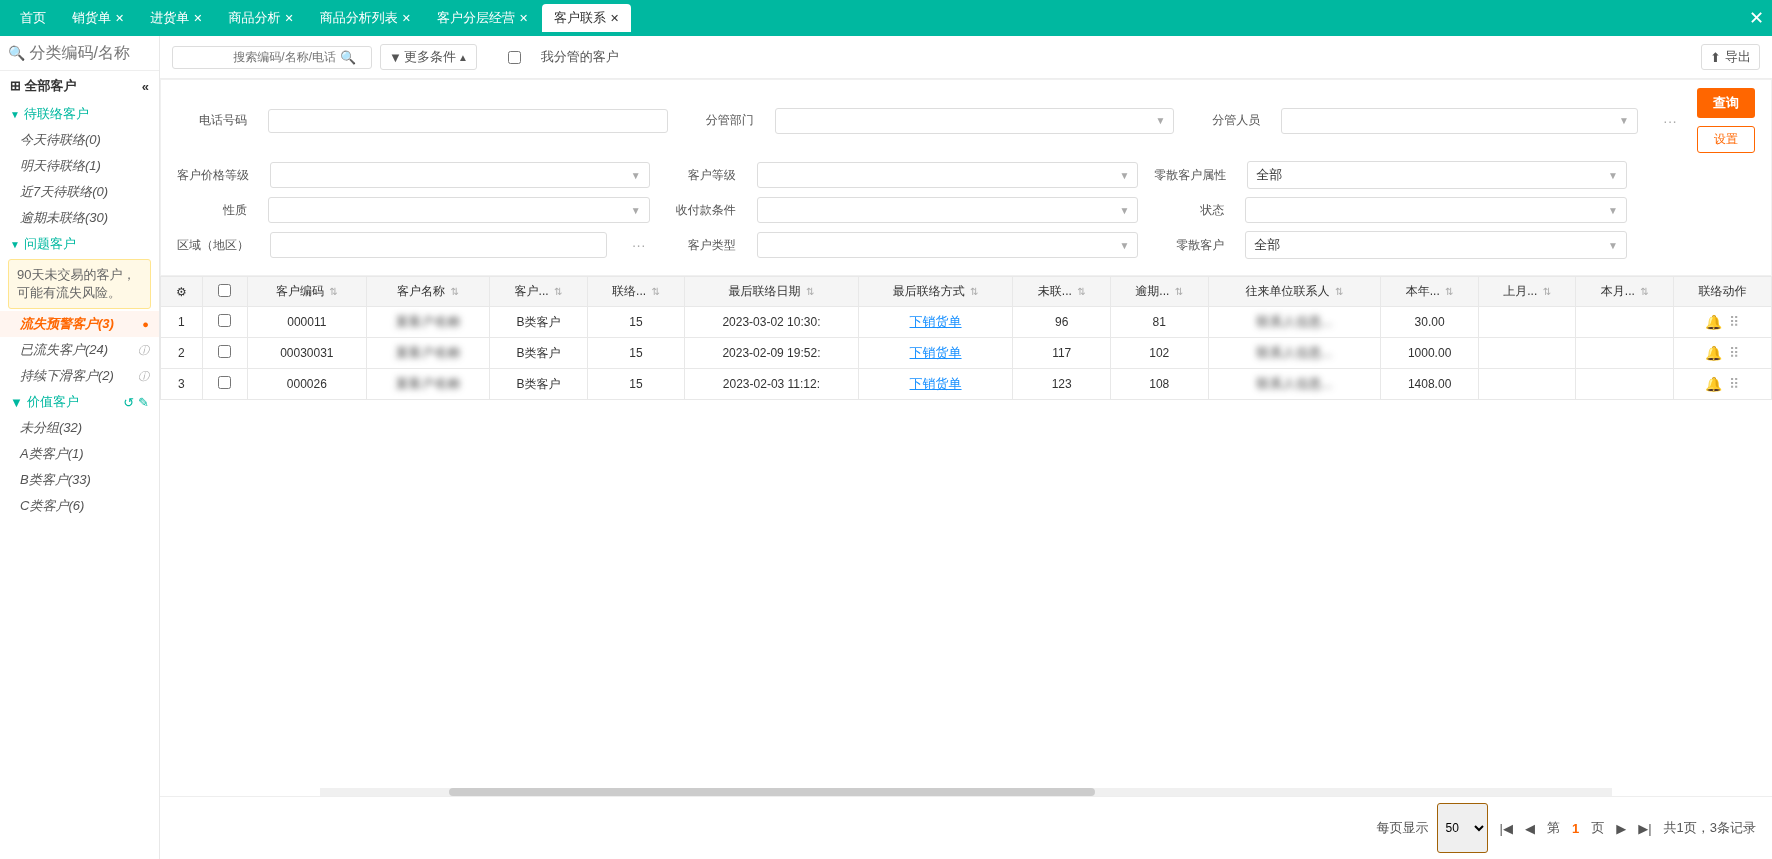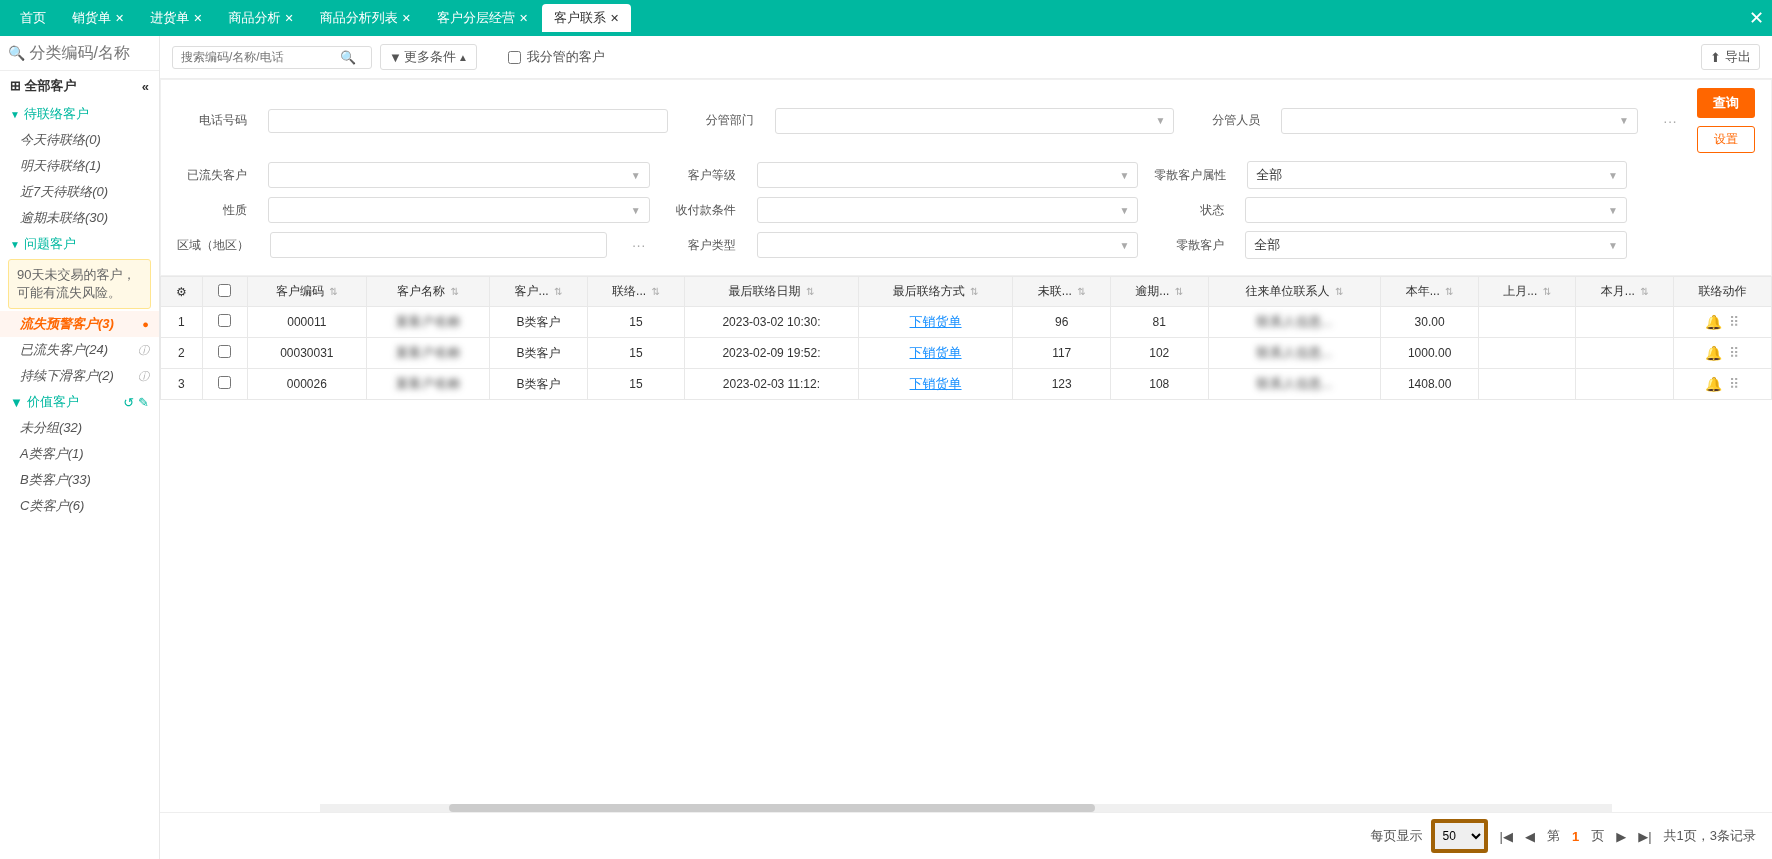--- a/index.html
+++ b/index.html
@@ -66,28 +66,28 @@
 
     
     .toolbar {
       display: flex; align-items: center; padding: 8px 12px; gap: 8px;
       border-bottom: 1px solid #eee; background: #fff; flex-shrink: 0;
     }
     .search-input-box {
       display: flex; align-items: center; border: 1px solid #ddd;
       border-radius: 3px; padding: 3px 8px; gap: 4px; min-width: 200px;
     }
-    .search-input-box input { border: none; outline: none; font-size: 12px; color: #999; min-width: 150px; }
+    .search-input-box input { border: none; outline: none; font-size: 12px; color: #999; min-width: 150px; text-align: right; }
     .filter-btn {
       display: flex; align-items: center; gap: 2px;
       cursor: pointer; color: #555; font-size: 12px; padding: 3px 8px;
       border: 1px solid #ddd; border-radius: 3px;
     }
     .filter-btn .arrow { font-size: 10px; }
-    .my-customers { display: flex; align-items: center; gap: 6px; font-size: 12px; color: #555; cursor: pointer; padding-left: 23px; }
+    .my-customers { display: flex; align-items: center; gap: 20px; font-size: 12px; color: #555; cursor: pointer; padding-left: 23px; }
     .toolbar-right { margin-left: auto; display: flex; align-items: center; gap: 8px; }
     .export-btn {
       display: flex; align-items: center; gap: 4px; cursor: pointer;
       color: #555; font-size: 12px; padding: 3px 8px; border: 1px solid #ddd; border-radius: 3px;
     }
 
     
     .filter-panel {
       background: #fff; border: 1px solid #f0f0f0; padding: 8px 16px;
       flex-shrink: 0;
@@ -141,21 +141,21 @@
     .blurred { filter: blur(3px); user-select: none; }
 
     
     .footer {
       display: flex; align-items: center; justify-content: flex-end;
       padding: 6px 16px; border-top: 1px solid #eee; background: #fff;
       gap: 8px; font-size: 12px; color: #555; flex-shrink: 0;
     }
     .footer-label { color: #555; }
     .page-size-select {
-      border: 4px solid #a16207; border-radius: 3px; padding: 5px 4px;
+      border: 1px solid #a16207; border-radius: 3px; padding: 16px 4px;
       font-size: 12px; outline: none; cursor: pointer;
     }
     .page-nav { display: flex; align-items: center; gap: 4px; }
     .page-nav span { cursor: pointer; color: #555; padding: 2px 4px; }
     .page-nav .current-page { color: #ff6600; font-weight: bold; }
     .page-total { color: #555; }
 
     
     .h-scrollbar-track {
       height: 8px; background: #f0f0f0; position: relative; margin: 0 160px;
@@ -325,21 +325,21 @@
           <span class="filter-dots">···</span>
         </div>
         <div class="btn-group-right">
           <button class="query-btn">查询</button>
           <button class="settings-btn">设置</button>
         </div>
       </div>
 
       <div class="filter-row">
         <div class="filter-cell">
-          <span class="filter-label">已流失客户</span>
+          <span class="filter-label">客户价格等级</span>
           <div class="filter-select">
             <span></span>
             <span class="sel-arrow">▼</span>
           </div>
         </div>
         <div class="filter-cell">
           <span class="filter-label">客户等级</span>
           <div class="filter-select">
             <span></span>
             <span class="sel-arrow">▼</span>

